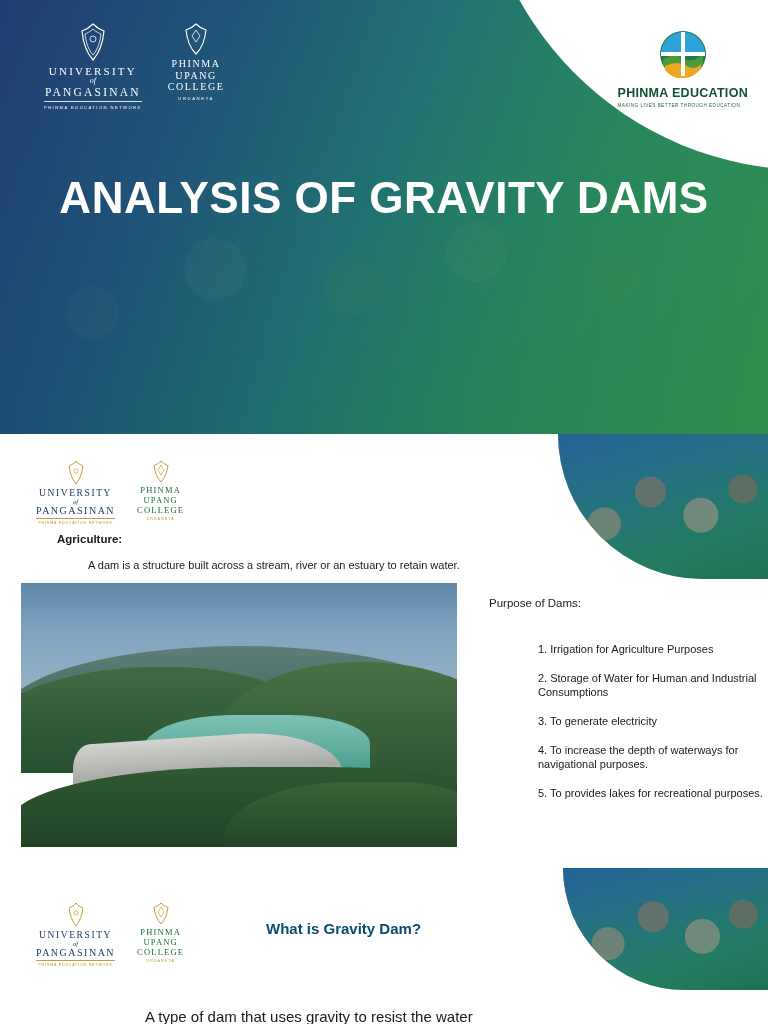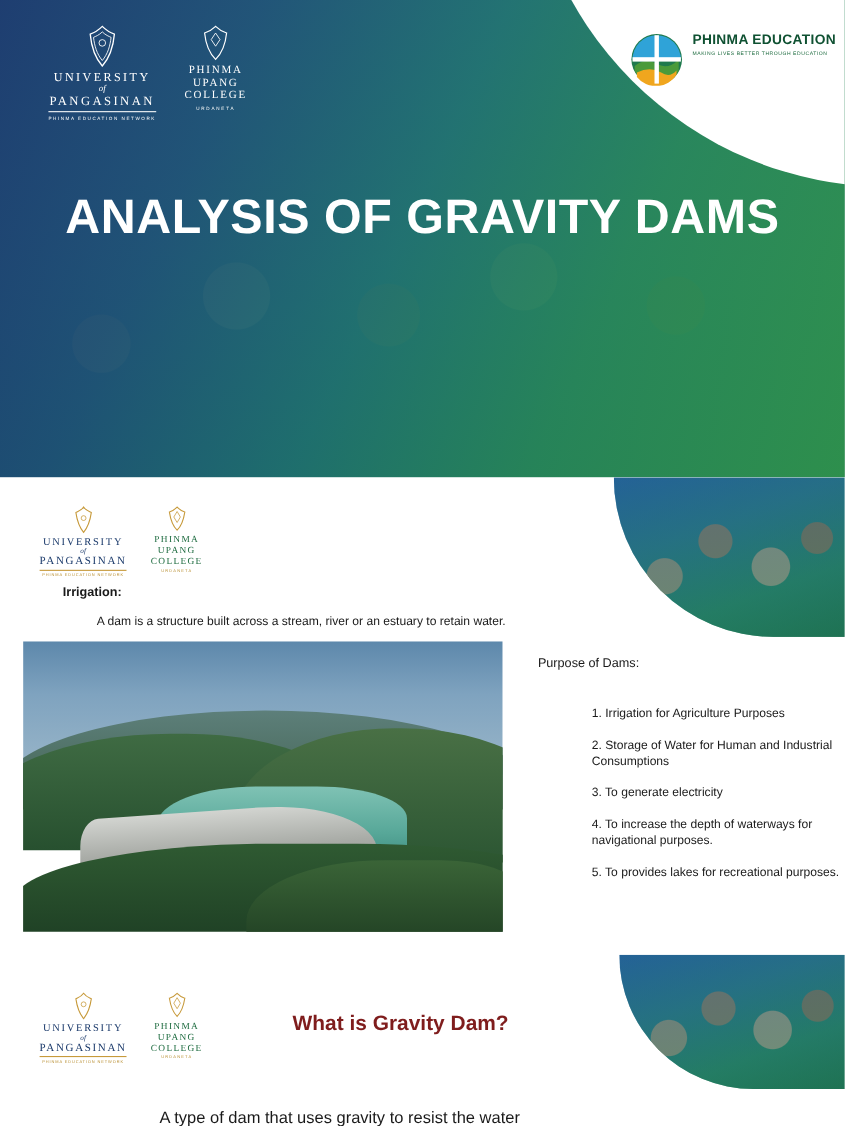--- a/index.html
+++ b/index.html
@@ -70,23 +70,23 @@
   }
   .uop-tag { font-size: 4.2px; letter-spacing: 1.4px; margin-top: 3px; }
 
   .pup-logo { text-align: center; color: #ffffff; }
   .pup-crest { width: 30px; height: 34px; margin: 0 auto 2px; }
   .pup-line { font-size: 10px; letter-spacing: 1.6px; font-family: "Liberation Serif", serif; line-height: 1.15; }
   .pup-tag { font-size: 4.2px; letter-spacing: 1.6px; margin-top: 3px; }
 
   .phinma-edu {
     position: absolute;
-    top: 30px; right: 8px;
+    top: 30px; right: 20px;
     z-index: 6;
-    display: flex; align-items: flex-start; gap: 9px;
+    display: flex; align-items: center; gap: 9px; flex-direction: column;
   }
   .phinma-mark { width: 48px; height: 48px; position: relative; }
   .phinma-text { line-height: 1.1; }
   .phinma-title { font-size: 12.5px; font-weight: 700; color: #0f5132; letter-spacing: .3px; }
   .phinma-sub { font-size: 4.6px; color: #1d6b3f; letter-spacing: .5px; margin-top: 2px; }
 
   .slide1-title {
     position: absolute;
     top: 168px;
     left: 0; right: 0;
@@ -238,23 +238,23 @@
   .slide3-corner {
     position: absolute;
     top: 0; right: 0;
     width: 205px; height: 122px;
     border-bottom-left-radius: 205px;
     overflow: hidden;
   }
   .gd-heading {
     position: absolute;
     left: 266px; top: 920px;
-    font-size: 19px;
+    font-size: 15px;
     font-weight: 700;
-    color: #7f1d1d;
+    color: #0c4a6e;
   }
   .gd-body {
     position: absolute;
     left: 145px; top: 1006px;
     width: 490px;
     font-size: 15px;
     color: #1a1a1a;
     text-align: justify;
     line-height: 1.5;
   }
@@ -351,21 +351,21 @@
         <path d="M10 5 L7 10 L10 15 L13 10 Z" fill="none" stroke="#c79a3b" stroke-width="0.7"></path>
       </svg>
     </div>
     <div class="s-pup-line">PHINMA</div>
     <div class="s-pup-line">UPANG</div>
     <div class="s-pup-line">COLLEGE</div>
     <div class="s-pup-tag">URDANETA</div>
   </div>
 </div>
 
-<div class="definition-label">Irrigation:</div>
+<div class="definition-label">Agriculture:</div>
 <div class="definition-text">A dam is a structure built across a stream, river or an estuary to retain water.</div>
 
 <div class="dam-photo">
   <div class="dam-sky"></div>
   <div class="dam-hill-far"></div>
   <div class="dam-hill-mid"></div>
   <div class="dam-hill-right"></div>
   <div class="dam-water"></div>
   <div class="dam-wall"></div>
   <div class="dam-fore"></div>

